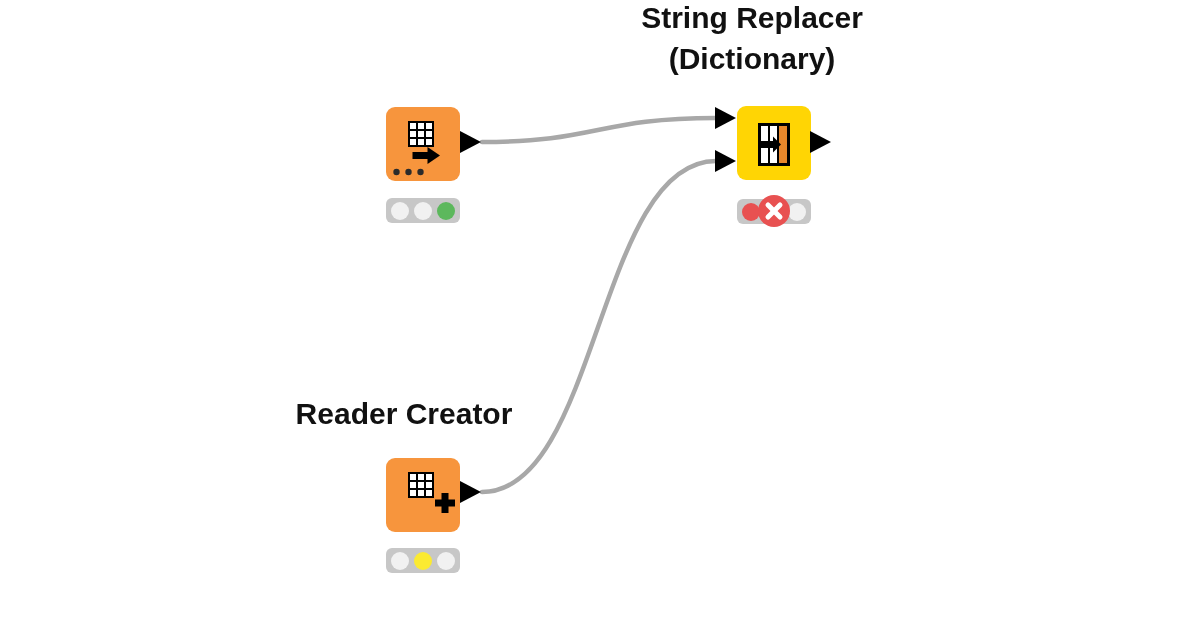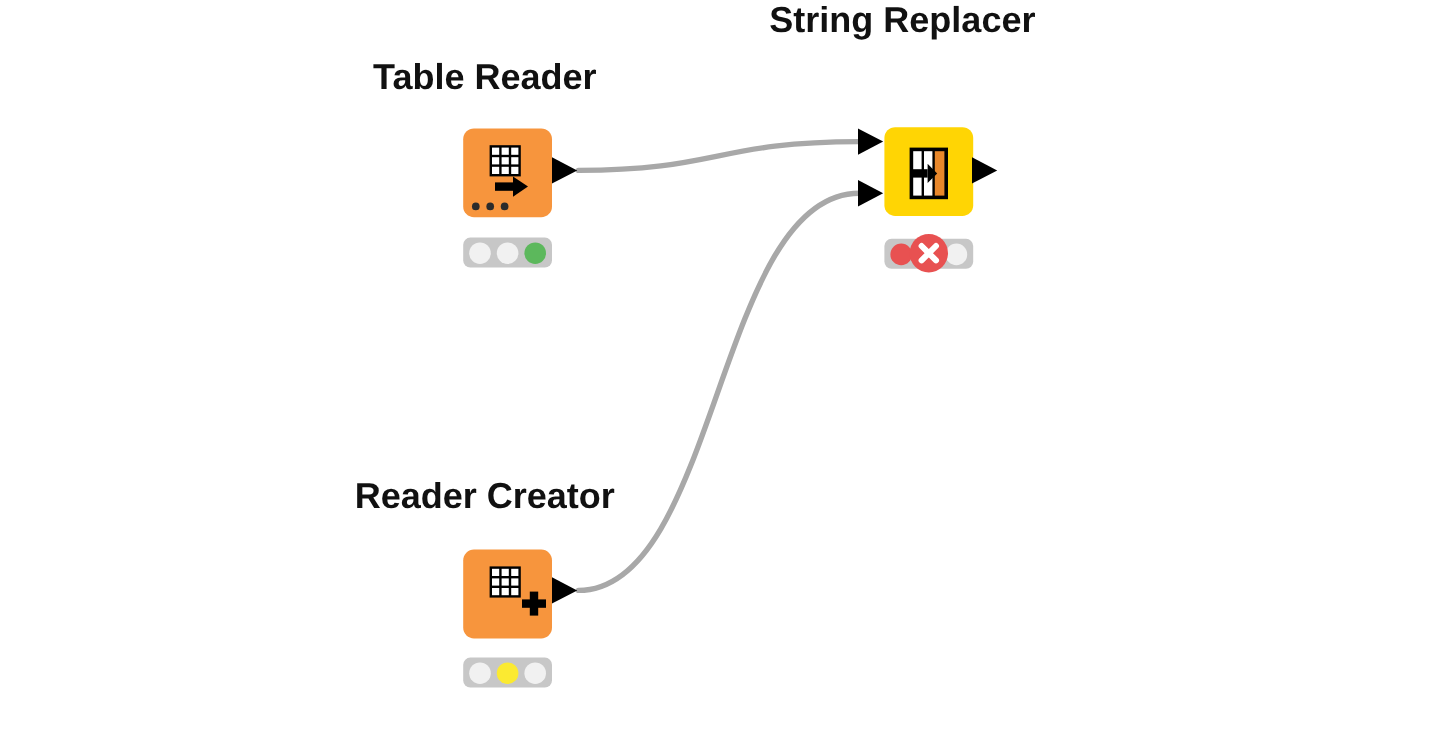--- a/index.html
+++ b/index.html
@@ -81,21 +81,20 @@
 </head>
 <body>
 
 <div class="canvas">
 
   <svg class="wires">
     <path d="M 482 142 C 598 142 598 118 716 118" style="stroke: rgb(168, 168, 168);"></path>
     <path d="M 482 492 C 598 492 598 161 716 161" style="stroke: rgb(168, 168, 168);"></path>
   </svg>
 
-  <div class="node-label" style="left: 404px; top: 44px; color: rgb(17, 17, 17);">Table Reader</div>
 
   <div class="node-body" style="left: 386px; top: 107px; background: rgb(247, 149, 61);">
     <svg width="74" height="74" viewBox="0 0 74 74">
       <g transform="translate(22,14)">
         <rect x="0" y="0" width="26" height="26" fill="#000000"></rect>
         <rect x="2" y="2" width="6" height="6" fill="#ffffff"></rect>
         <rect x="10" y="2" width="6" height="6" fill="#ffffff"></rect>
         <rect x="18" y="2" width="6" height="6" fill="#ffffff"></rect>
         <rect x="2" y="10" width="6" height="6" fill="#ffffff"></rect>
         <rect x="10" y="10" width="6" height="6" fill="#ffffff"></rect>
@@ -119,20 +118,21 @@
   <div class="port" style="left: 460px; top: 131px; border-left-color: rgb(0, 0, 0);"></div>
 
   <div class="light-bar" style="left: 386px; top: 198px; background: rgb(199, 199, 199);">
     <div class="light" style="background: rgb(241, 241, 241);"></div>
     <div class="light" style="background: rgb(241, 241, 241);"></div>
     <div class="light" style="background: rgb(92, 184, 92);"></div>
   </div>
 
   <div class="node-label" style="left: 752px; top: -3px; color: rgb(17, 17, 17);">
     <div>String Replacer</div>
+    <div>(Dictionary)</div>
   </div>
 
   <div class="node-body" style="left: 737px; top: 106px; background: rgb(255, 213, 4);">
     <svg width="74" height="74" viewBox="0 0 74 74">
       <g transform="translate(21,17)">
         <rect x="0" y="0" width="32" height="43" fill="#000000"></rect>
         <rect x="3" y="3" width="7" height="37" fill="#ffffff"></rect>
         <rect x="12" y="3" width="7" height="37" fill="#ffffff"></rect>
         <rect x="21" y="3" width="8" height="37" fill="#E8872B"></rect>
         <rect x="2" y="18" width="13" height="7" fill="#000000"></rect>

